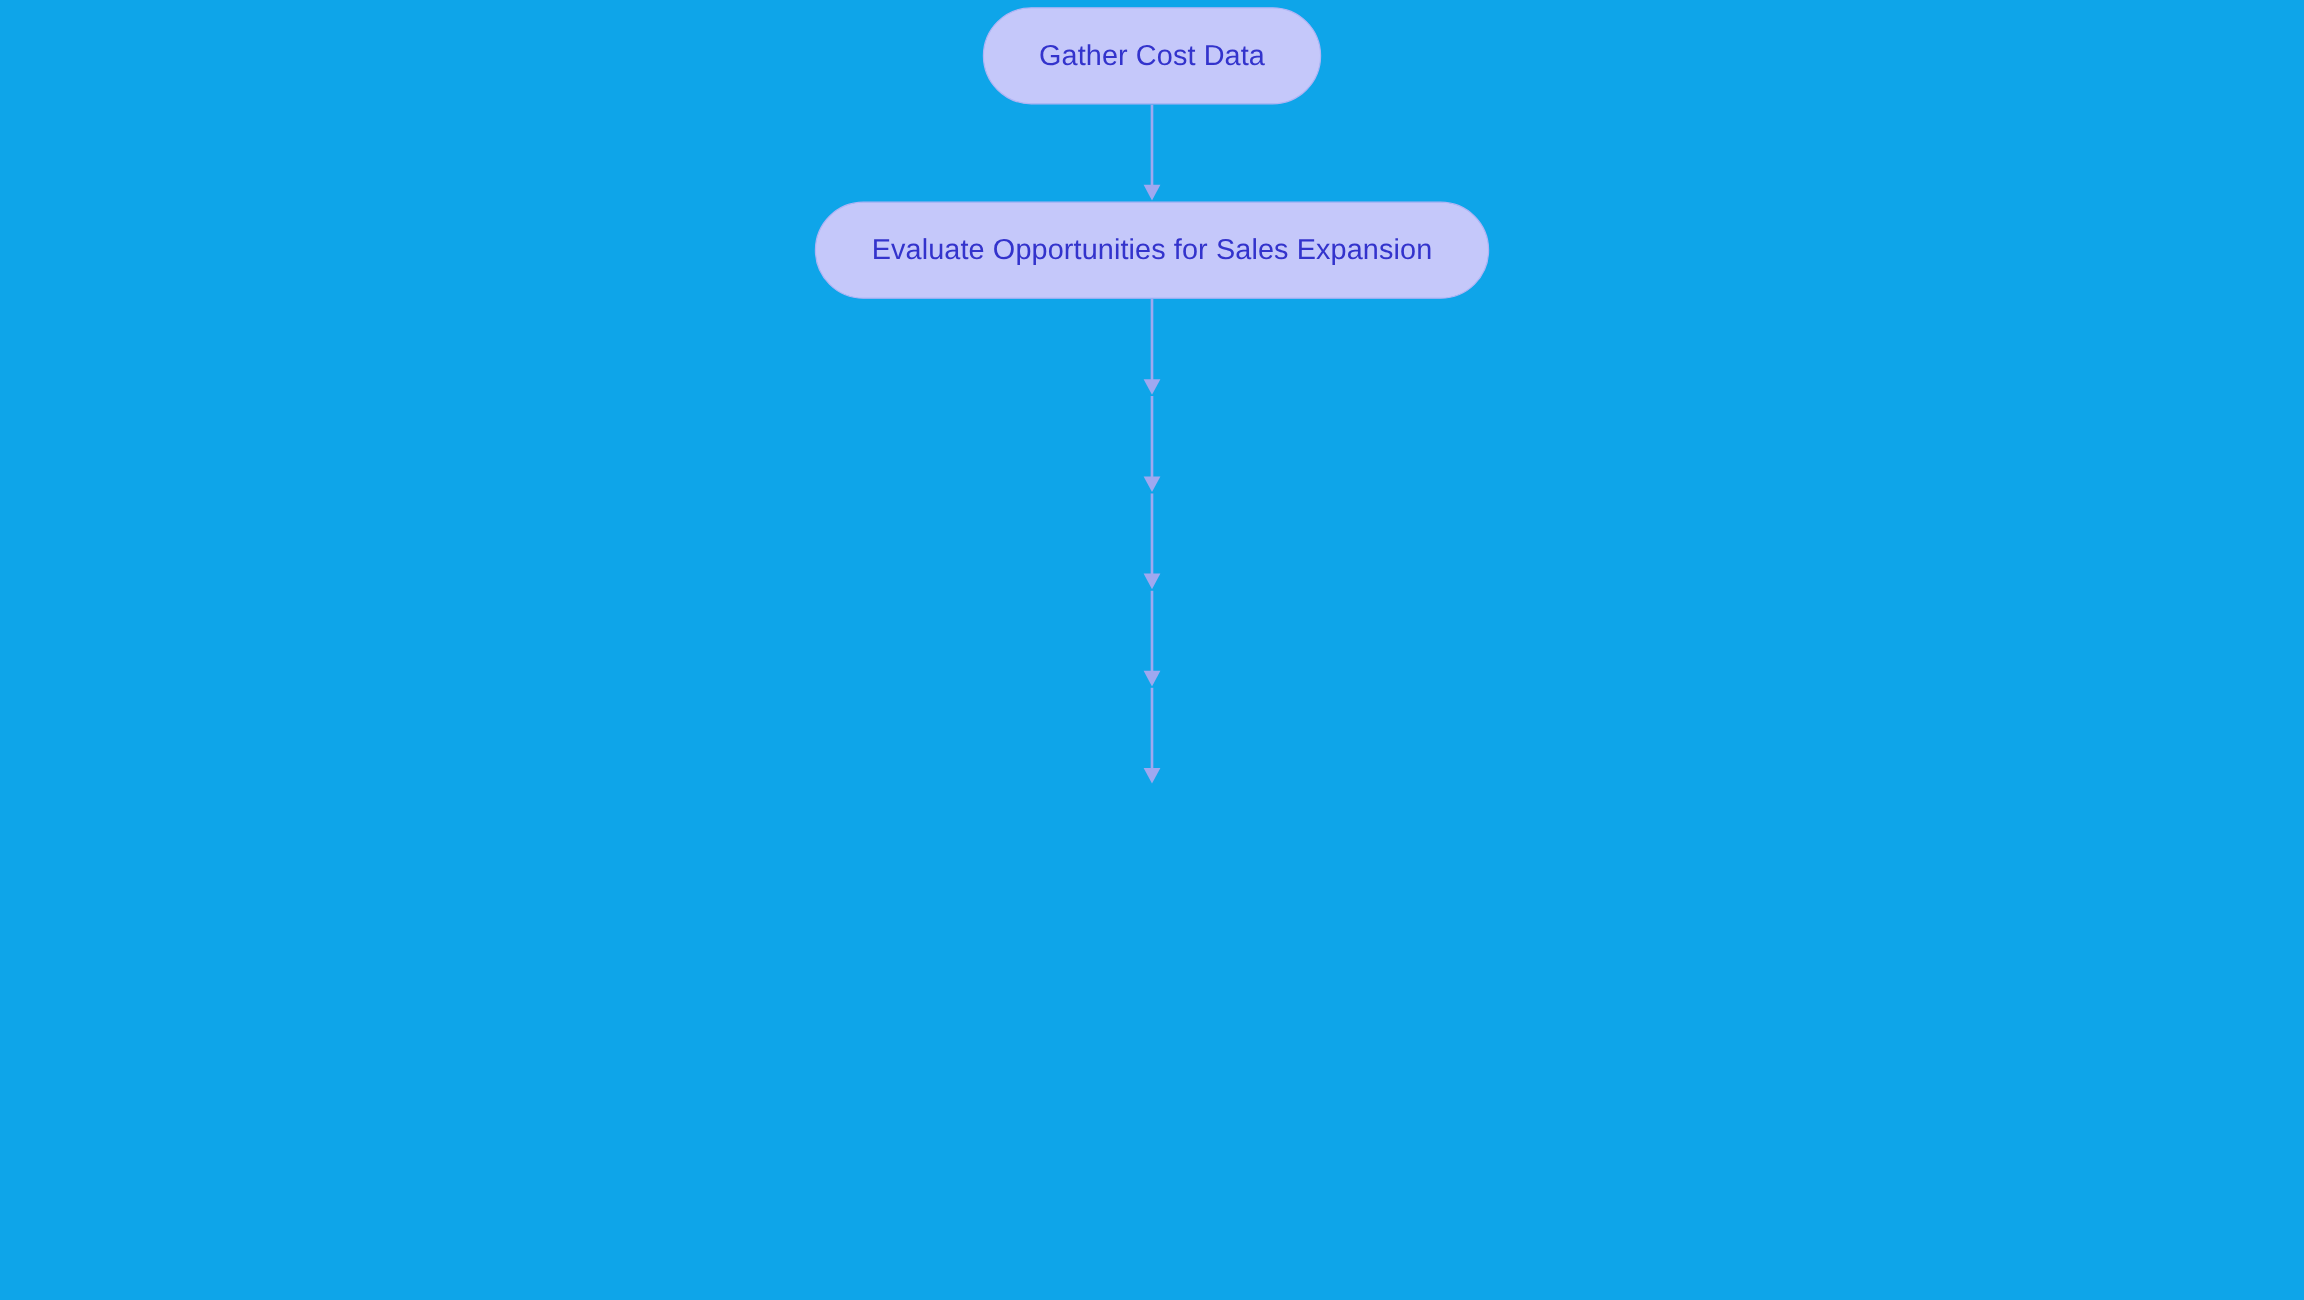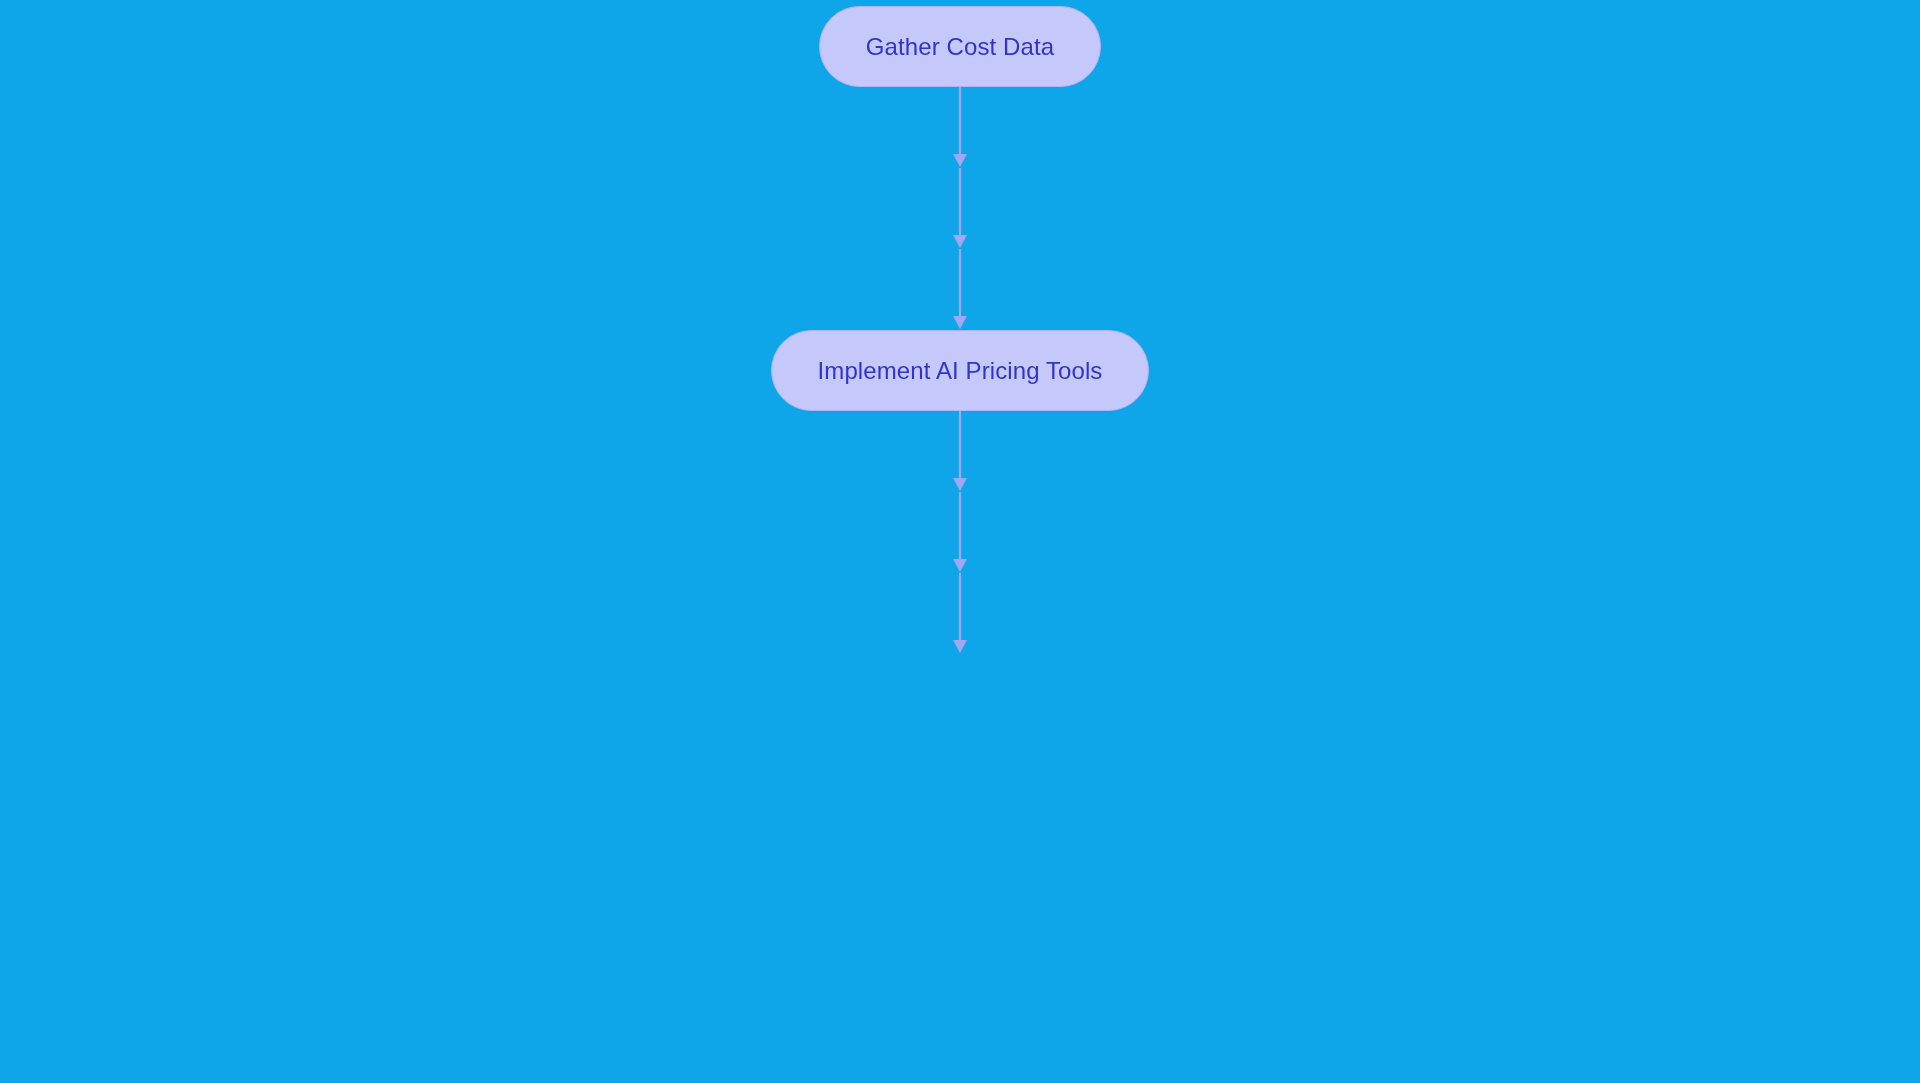--- a/index.html
+++ b/index.html
@@ -73,35 +73,35 @@
 
     <div class="node">
       <span>Gather Cost Data</span>
     </div>
 
     <svg class="connector" viewBox="0 0 20 81">
       <line x1="10" y1="0" x2="10" y2="68"></line>
       <polygon points="3,67 17,67 10,80"></polygon>
     </svg>
 
+    <div class="node">
+      <span>Evaluate Opportunities for Sales Expansion</span>
+    </div>
 
     <svg class="connector" viewBox="0 0 20 81">
       <line x1="10" y1="0" x2="10" y2="68"></line>
       <polygon points="3,67 17,67 10,80"></polygon>
     </svg>
 
 
     <svg class="connector" viewBox="0 0 20 81">
       <line x1="10" y1="0" x2="10" y2="68"></line>
       <polygon points="3,67 17,67 10,80"></polygon>
     </svg>
 
-    <div class="node">
-      <span>Implement AI Pricing Tools</span>
-    </div>
 
     <svg class="connector" viewBox="0 0 20 81">
       <line x1="10" y1="0" x2="10" y2="68"></line>
       <polygon points="3,67 17,67 10,80"></polygon>
     </svg>
 
 
     <svg class="connector" viewBox="0 0 20 81">
       <line x1="10" y1="0" x2="10" y2="68"></line>
       <polygon points="3,67 17,67 10,80"></polygon>

